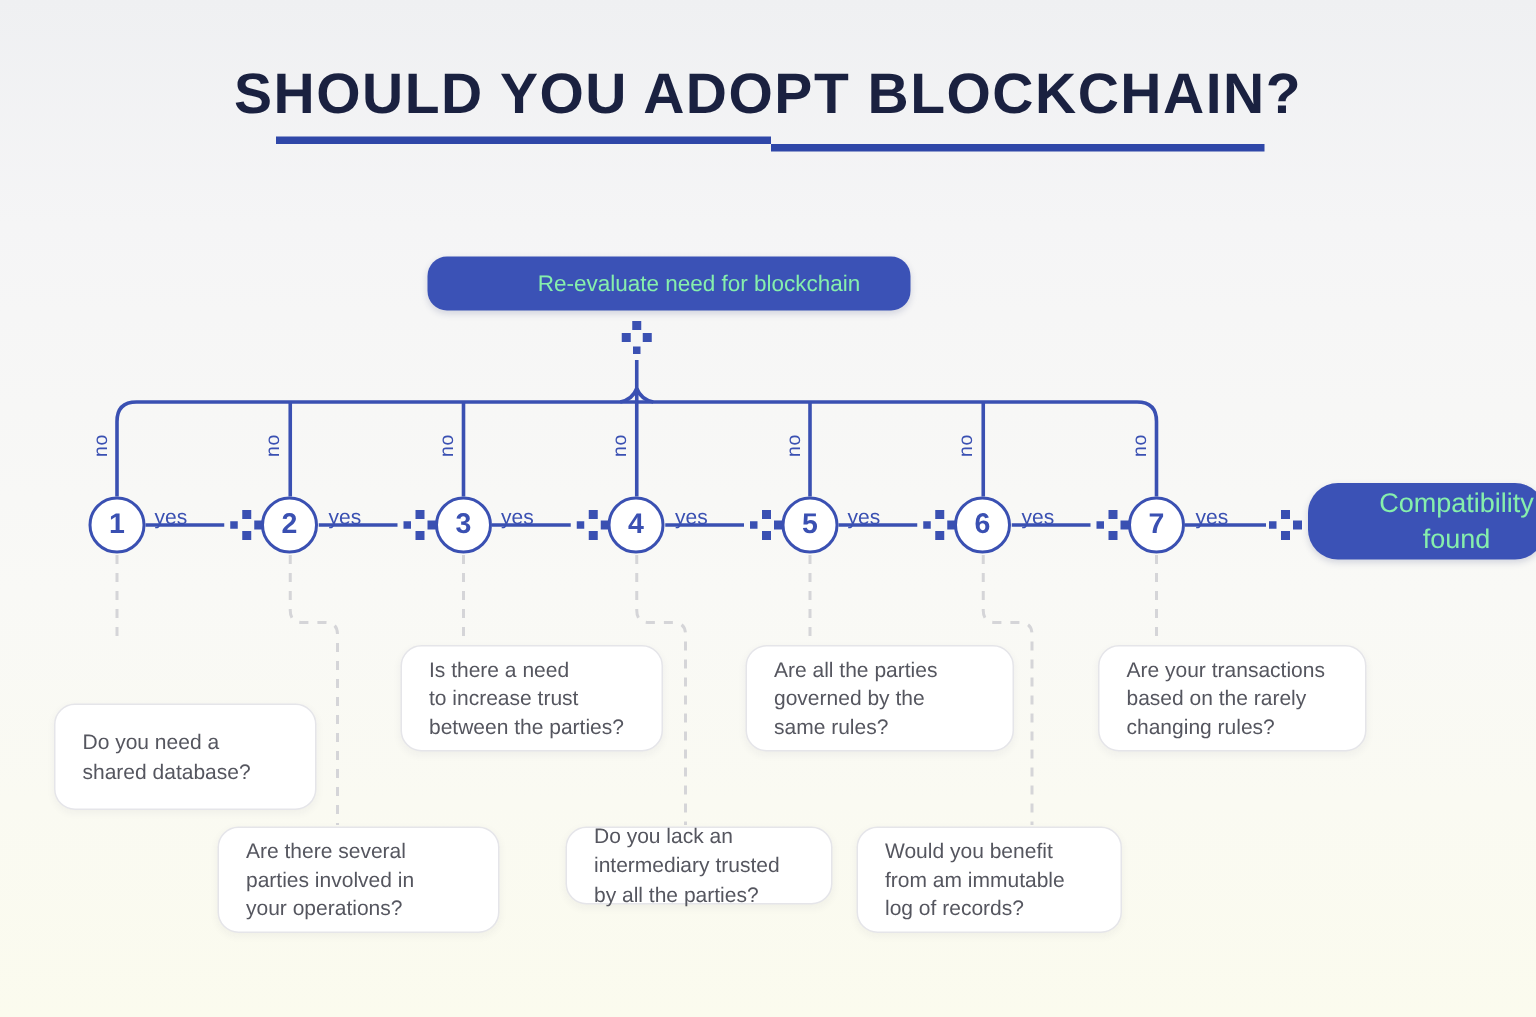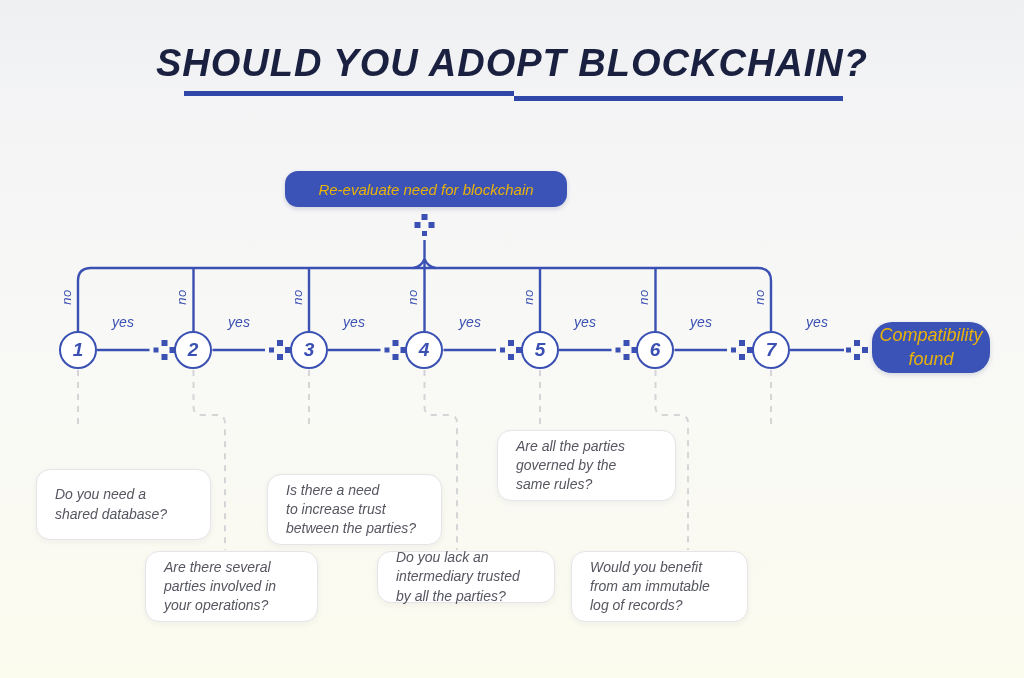--- a/index.html
+++ b/index.html
@@ -1,68 +1,67 @@
 <!DOCTYPE html>
 <html><head>
 <meta charset="utf-8">
 <style>
   html,body{margin:0;padding:0;background:#e9e9ea;}
   .canvas{
     position:relative;width:1024px;height:678px;overflow:hidden;
     font-family:"Liberation Sans","DejaVu Sans",sans-serif;
     background:linear-gradient(180deg,#eff0f2 0%,#f5f5f6 22%,#f9f9f6 58%,#fbfbee 100%);
-    font-style:italic;
   }
   .title{
     position:absolute;left:0;top:42px;width:1024px;text-align:center;
     font-size:38px;font-weight:800;letter-spacing:1px;color:#1a2140;
   }
   .underline{position:absolute;height:5px;background:#2f47a8;}
   .u-left{left:184px;top:91px;width:330px;}
   .u-right{left:514px;top:96px;width:329px;}
   .flow-svg{position:absolute;left:0;top:0;z-index:1;}
   .bluebox{
-    position:absolute;background:#3b52b6;color:#eab308;z-index:2;
+    position:absolute;background:#3b52b6;color:#86efac;z-index:2;
     display:flex;align-items:center;justify-content:center;text-align:center;
-    white-space:pre-line;box-shadow:0 2px 5px rgba(40,50,110,.18);
+    white-space:pre-line;box-shadow:0 2px 5px rgba(40,50,110,.18);padding-left:40px;
   }
   .reevaluate{left:285px;top:171px;width:282px;height:36px;border-radius:13px;font-size:15px;}
   .result{left:872px;top:322px;width:118px;height:51px;border-radius:20px;font-size:18px;line-height:1.3;}
   .node-circle{
     position:absolute;top:331px;width:38px;height:38px;border-radius:50%;
     background:#ffffff;border:2.5px solid #3a50b2;box-sizing:border-box;z-index:2;
     display:flex;align-items:center;justify-content:center;
     font-size:19px;font-weight:700;color:#3a50b2;
   }
   .c1{left:59px;} .c2{left:174px;} .c3{left:290px;} .c4{left:405px;}
   .c5{left:521px;} .c6{left:636px;} .c7{left:752px;}
   .yes-label{
-    position:absolute;top:314px;width:40px;height:18px;text-align:center;z-index:2;
+    position:absolute;top:336px;width:40px;height:18px;text-align:left;z-index:2;
     font-size:14px;color:#3a50b2;
   }
   .y1{left:103px;} .y2{left:219px;} .y3{left:334px;} .y4{left:450px;}
   .y5{left:565px;} .y6{left:681px;} .y7{left:797px;}
   .no-label{
     position:absolute;top:284px;width:26px;height:26px;z-index:2;
     display:flex;align-items:center;justify-content:center;
     transform:rotate(-90deg);font-size:13px;color:#3a50b2;letter-spacing:.5px;
   }
   .n1{left:53px;} .n2{left:168px;} .n3{left:284px;} .n4{left:399px;}
   .n5{left:515px;} .n6{left:630px;} .n7{left:746px;}
   .qcard{
     position:absolute;background:#ffffff;border:1px solid #e5e5e9;border-radius:14px;
     box-shadow:0 2px 6px rgba(40,40,70,.05);z-index:2;box-sizing:border-box;
     display:flex;align-items:center;padding-left:18px;padding-right:8px;
     font-size:14px;line-height:1.38;color:#55565f;white-space:pre-line;
   }
   .q1{left:36px;top:430px;width:175px;height:71px;margin-top:39px;}
-  .q3{left:267px;top:430px;width:175px;height:71px;margin-top:44px;}
+  .q3{left:267px;top:430px;width:175px;height:71px;}
   .q5{left:497px;top:430px;width:179px;height:71px;}
   .q7{left:732px;top:430px;width:179px;height:71px;}
-  .q2{left:145px;top:551px;width:173px;height:71px;}
+  .q2{left:145px;top:551px;width:188px;height:71px;}
   .q4{left:377px;top:551px;width:178px;height:52px;}
   .q6{left:571px;top:551px;width:177px;height:71px;}
 </style>
 </head>
 <body>
 
 <div class="canvas">
 
   <div class="title">SHOULD YOU ADOPT BLOCKCHAIN?</div>
   <div class="underline u-left"></div>
@@ -157,14 +156,17 @@
 between the parties?</div>
   <div class="qcard q4">Do you lack an
 intermediary trusted
 by all the parties?</div>
   <div class="qcard q5">Are all the parties
 governed by the
 same rules?</div>
   <div class="qcard q6">Would you benefit
 from am immutable
 log of records?</div>
+  <div class="qcard q7">Are your transactions
+based on the rarely
+changing rules?</div>
 
 </div>
 
 </body></html>

